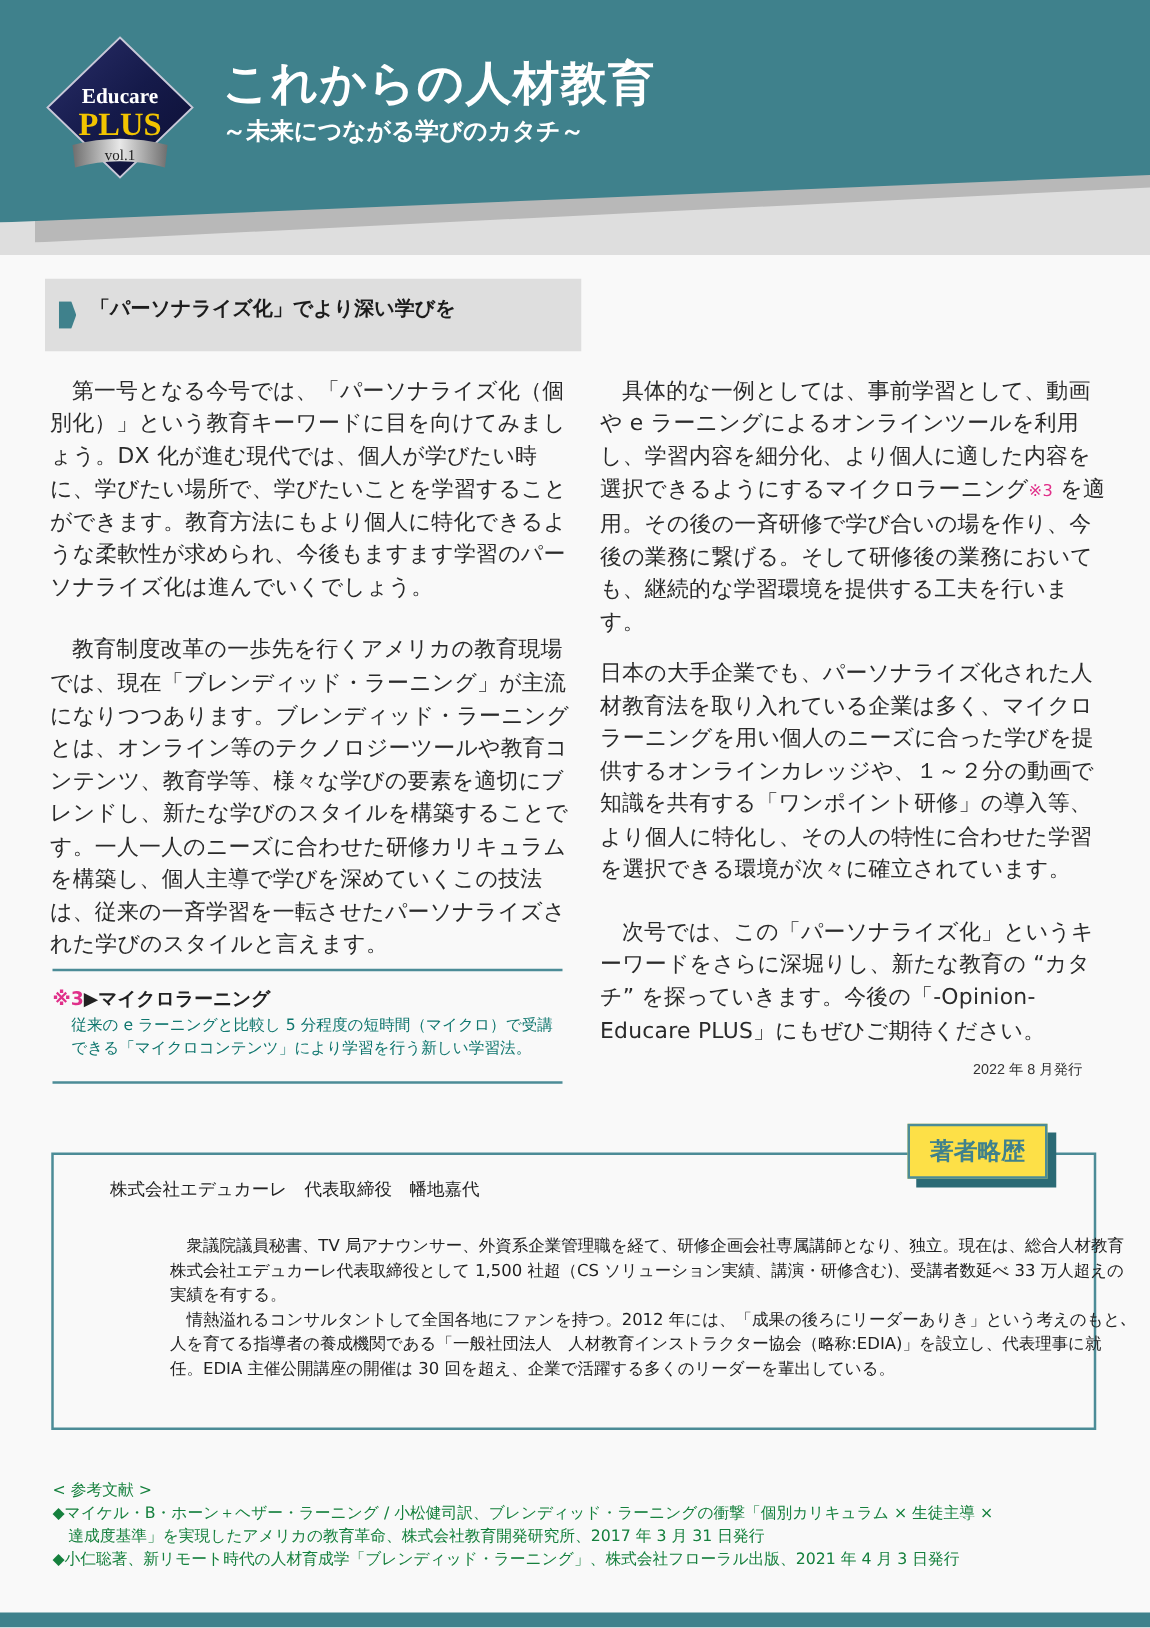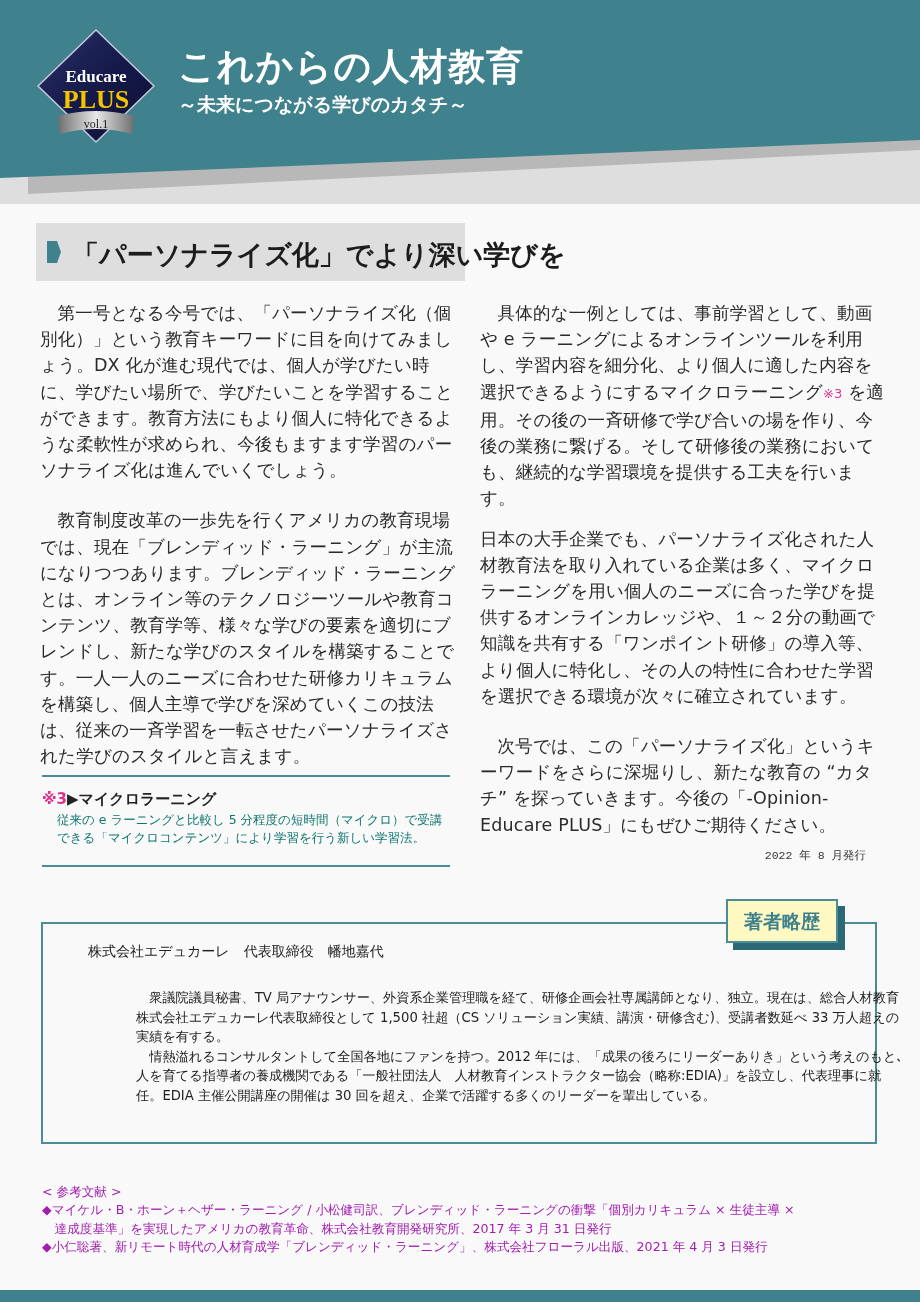--- a/index.html
+++ b/index.html
@@ -13,51 +13,51 @@
   .header-band { position: absolute; left: 0; top: 0; width: 920px; height: 204px; background: #3f818c;
     clip-path: polygon(0 0, 920px 0, 920px 140px, 0 178px); }
   .logo { position: absolute; left: 36px; top: 28px; width: 120px; height: 116px; }
   .title { position: absolute; left: 178px; top: 42px; color: #fff; font-size: 37px; font-weight: bold; letter-spacing: 1px; font-family: "DejaVu Serif", serif; }
   .subtitle { position: absolute; left: 178px; top: 92px; color: #fff; font-size: 19px; font-weight: bold; font-family: "DejaVu Serif", serif; }
 
   
   .sec-heading { position: absolute; left: 36px; top: 223px; width: 429px; height: 58px; background: #dedede; }
   .sec-heading .marker { position: absolute; left: 11px; top: 18px; width: 14px; height: 22px; background: #3f818c;
     clip-path: polygon(0 0, 10px 0, 14px 11px, 10px 22px, 0 22px); }
-  .sec-heading .text { position: absolute; left: 36px; top: 14px; font-size: 27px; font-weight: bold; color: #1c1c1c; white-space: nowrap; }
+  .sec-heading .text { position: absolute; left: 36px; top: 14px; font-size: 16px; font-weight: bold; color: #1c1c1c; white-space: nowrap; }
 
   
   .col { position: absolute; font-size: 17.5px; line-height: 26.2px; color: #2a2a2a; font-family: "DejaVu Sans", sans-serif; letter-spacing: 0.2px; }
   .col p { margin: 0; }
   .col-left { left: 40px; top: 300px; width: 420px; }
   .col-right { left: 480px; top: 300px; width: 405px; }
   .indent { text-indent: 1em; }
   .gap { height: 24px; }
   .ref3 { color: #e0308a; font-size: 13px; }
 
   
   .fn-rule { position: absolute; left: 42px; width: 408px; height: 2px; background: #4c8c97; }
   .footnote { position: absolute; left: 42px; top: 790px; width: 410px; font-family: "DejaVu Sans", sans-serif; }
   .footnote .fn-title { font-size: 15px; font-weight: bold; color: #222; }
   .footnote .fn-title .mark { color: #e0308a; }
   .footnote .fn-body { font-size: 12.5px; line-height: 18px; color: #0f766e; margin-top: 2px; }
   .footnote .fn-body .ind { padding-left: 1.2em; }
 
-  .pub-date { position: absolute; right: 54px; top: 848px; font-size: 11.5px; color: #333; font-family: Liberation Mono, monospace; }
+  .pub-date { position: absolute; right: 54px; top: 848px; font-size: 11.5px; color: #333; font-family: Liberation Sans, sans-serif; }
 
   
   .author-box { position: absolute; left: 41px; top: 922px; width: 836px; height: 222px; border: 2px solid #4c8c97; background: #f9f9f9; }
   .author-tab-shadow { position: absolute; left: 733px; top: 906px; width: 112px; height: 44px; background: #2b6a75; }
-  .author-tab { position: absolute; left: 726px; top: 899px; width: 112px; height: 44px; background: #fef9c3; border: 2px solid #4c8c97; text-align: center; line-height: 40px; font-size: 19px; font-weight: bold; color: #3f818c; font-family: "DejaVu Serif", serif; }
+  .author-tab { position: absolute; left: 726px; top: 899px; width: 112px; height: 44px; background: #fde047; border: 2px solid #4c8c97; text-align: center; line-height: 40px; font-size: 19px; font-weight: bold; color: #3f818c; font-family: "DejaVu Serif", serif; }
   .author-name { position: absolute; left: 88px; top: 943px; font-size: 14px; color: #222; font-family: "DejaVu Sans", sans-serif; }
   .author-bio { position: absolute; left: 88px; top: 988px; width: 770px; font-size: 13.2px; line-height: 19.5px; color: #222; font-family: "DejaVu Sans", sans-serif; margin-left: 48px; }
   .author-bio p { text-indent: 1em; }
 
   
-  .refs { position: absolute; left: 42px; top: 1183px; width: 850px; font-size: 12.6px; line-height: 18.3px; color: #a21caf; font-family: "DejaVu Sans", sans-serif; }
+  .refs { position: absolute; left: 42px; top: 1183px; width: 850px; font-size: 12.6px; line-height: 18.3px; color: #15803d; font-family: "DejaVu Sans", sans-serif; }
   .refs .cont { padding-left: 1em; }
 
   
   .footer-bar { position: absolute; left: 0; top: 1290px; width: 920px; height: 12px; background: #3f818c; }
   .page-num { position: absolute; right: 12px; top: 1346px; font-size: 16px; font-weight: bold; font-style: italic; color: #4c1d95; font-family: "DejaVu Sans", sans-serif; }
   .page-num .n { font-size: 20px; }
 </style>
 </head>
 <body>
 

